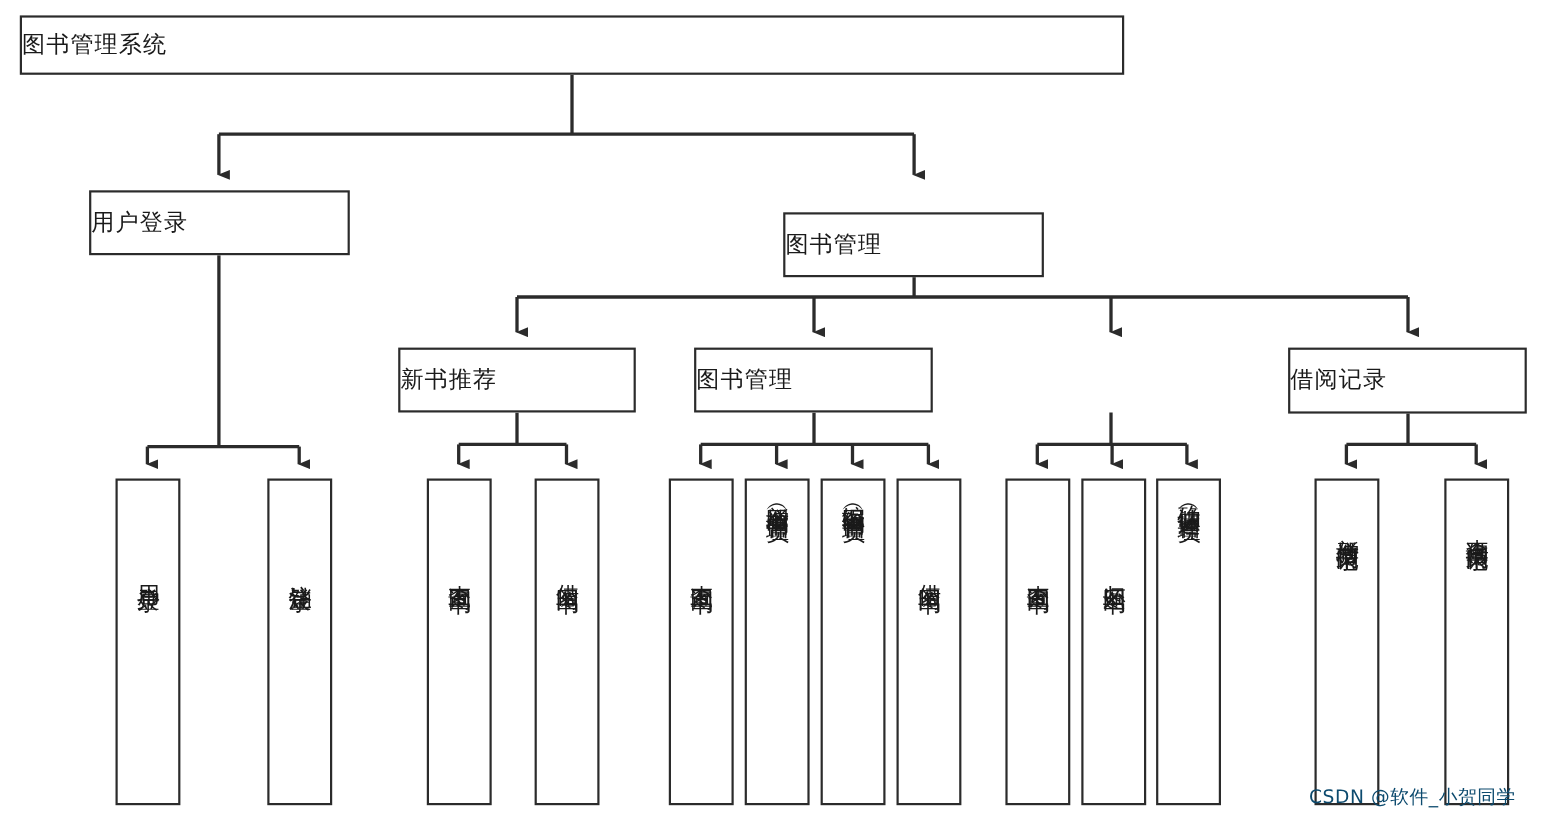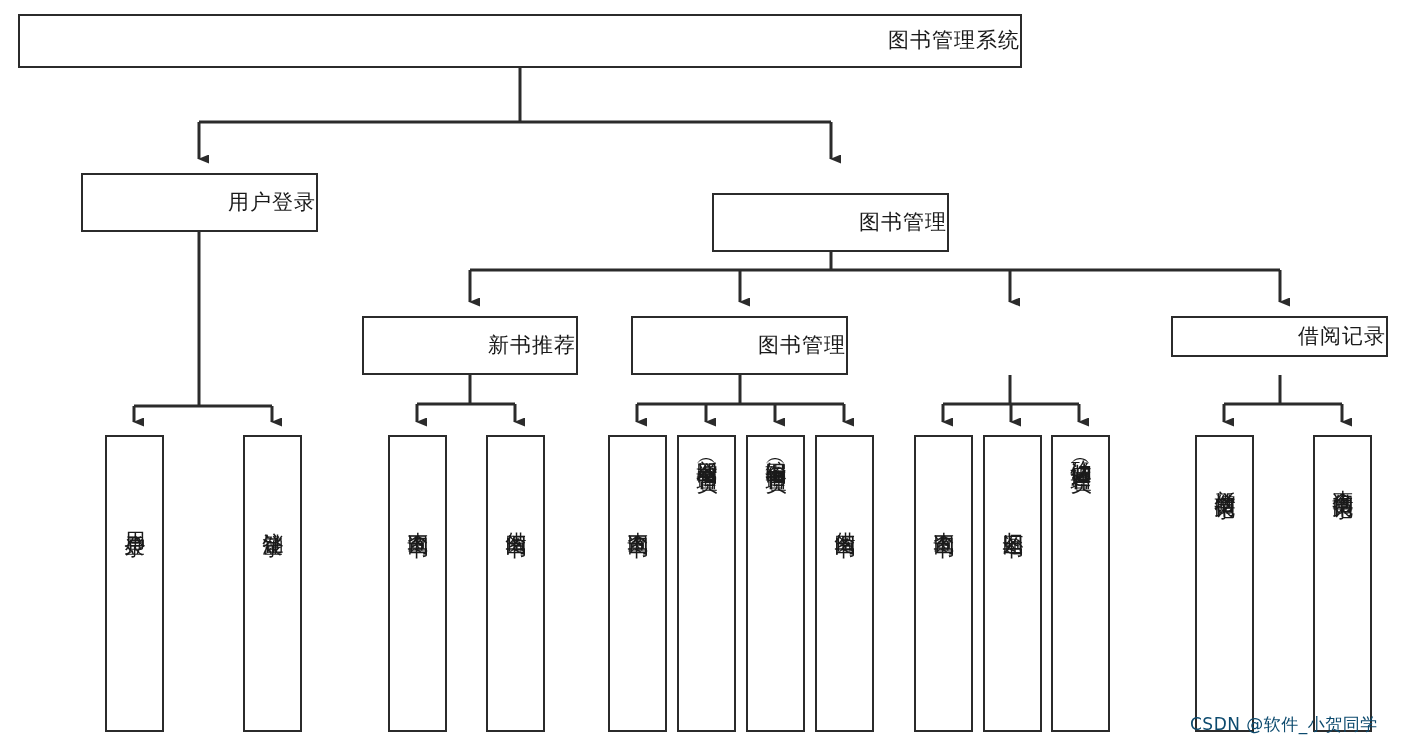--- a/index.html
+++ b/index.html
@@ -25,21 +25,21 @@
     height: 747px;
     pointer-events: none;
   }
   .node {
     position: absolute;
     box-sizing: border-box;
     border: 2px solid #2b2b2b;
     background: #ffffff;
     display: flex;
     align-items: center;
-    justify-content: flex-end;
+    justify-content: flex-start;
     color: #1a1a1a;
   }
   .node.h {
     
   }
   .node.h .label {
     font-size: 21px;
     line-height: 1.1;
     letter-spacing: 1px;
     white-space: nowrap;
@@ -135,21 +135,21 @@
   <div class="node h" style="left:712px; top:173px; width:237px; height:59px;margin-top:20px;">
     <span class="label">图书管理</span>
   </div>
 
   <div class="node h" style="left:362px; top:316px; width:216px; height:59px;">
     <span class="label">新书推荐</span>
   </div>
   <div class="node h" style="left:631px; top:316px; width:217px; height:59px;">
     <span class="label">图书管理</span>
   </div>
-  <div class="node h" style="left:1171px; top:316px; width:217px; height:41px;">
+  <div class="node h" style="left:1171px; top:316px; width:217px; height:60px;">
     <span class="label">借阅记录</span>
   </div>
 
   <div class="node v" style="left:105px; top:435px; width:59px; height:297px; padding-top:78px;">
     <span class="label">用户登录</span>
   </div>
   <div class="node v" style="left:243px; top:435px; width:59px; height:297px; padding-top:78px;">
     <span class="label">注销登录</span>
   </div>
 

